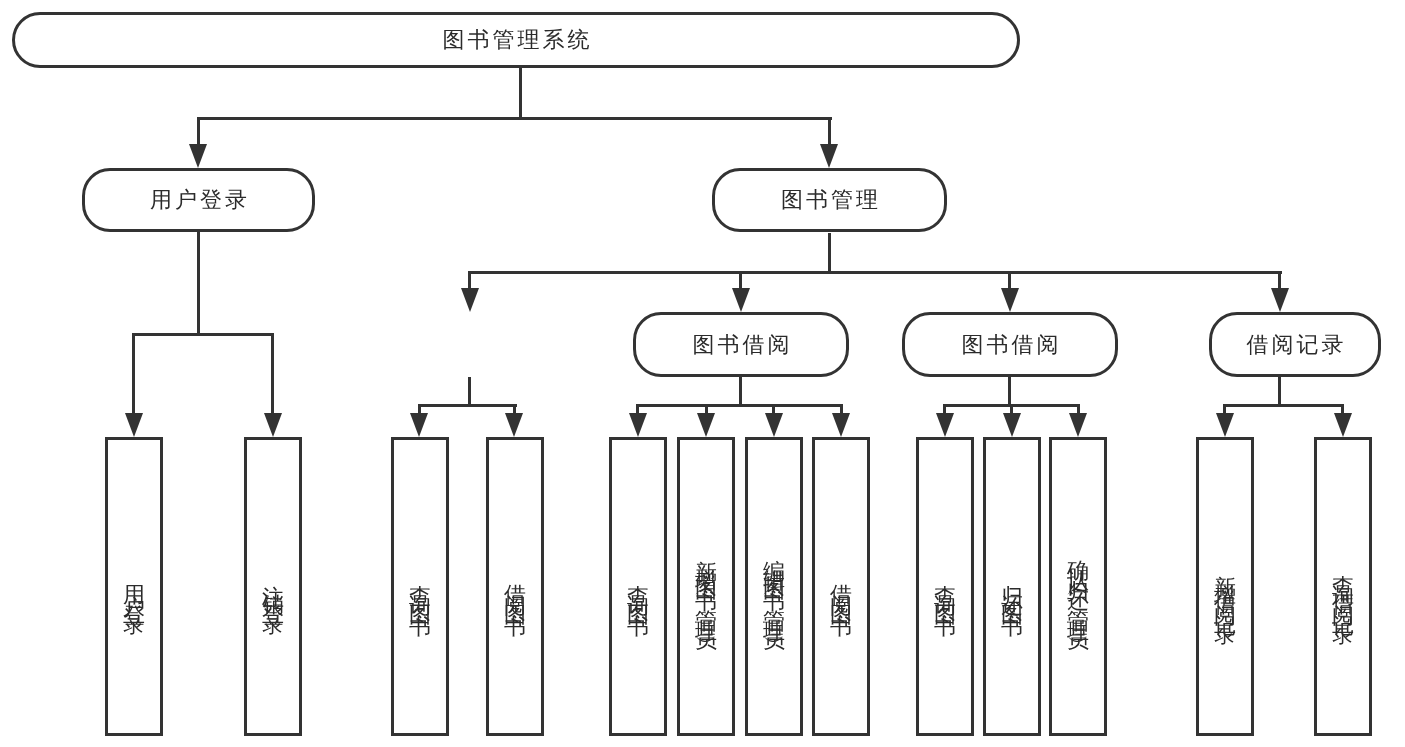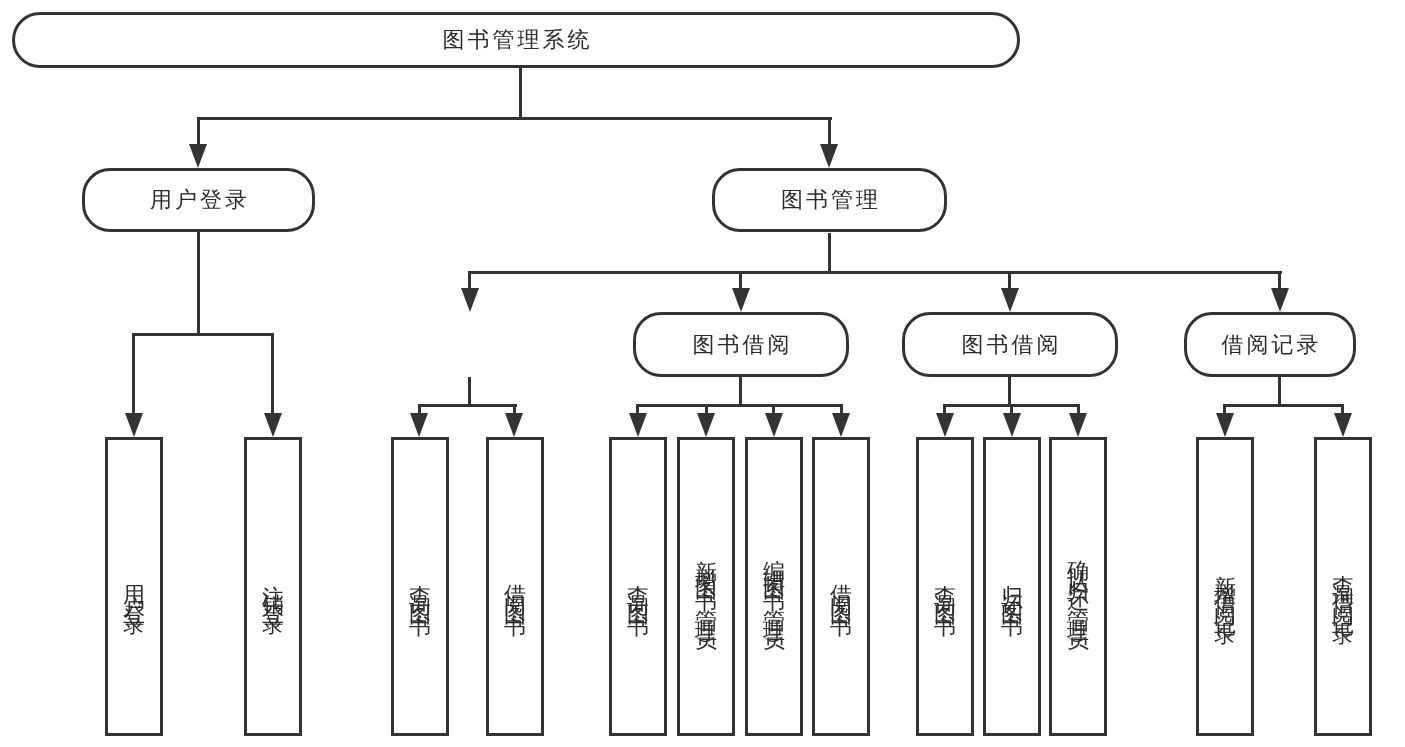--- a/index.html
+++ b/index.html
@@ -56,21 +56,21 @@
   <div class="arrow" style="left:461px;top:288px"></div>
   <div class="line" style="left:739px;top:271px;width:3px;height:20px"></div>
   <div class="arrow" style="left:732px;top:288px"></div>
   <div class="line" style="left:1008px;top:271px;width:3px;height:20px"></div>
   <div class="arrow" style="left:1001px;top:288px"></div>
   <div class="line" style="left:1278px;top:271px;width:3px;height:20px"></div>
   <div class="arrow" style="left:1271px;top:288px"></div>
 
   <div class="node n-h" style="left:633px;top:312px;width:216px;height:65px">图书借阅</div>
   <div class="node n-h" style="left:902px;top:312px;width:216px;height:65px">图书借阅</div>
-  <div class="node n-h" style="left:1184px;top:312px;width:172px;height:65px">借阅记录</div>
+  <div class="node n-h" style="left:1209px;top:312px;width:172px;height:65px">借阅记录</div>
 
   <div class="line" style="left:468px;top:377px;width:3px;height:30px"></div>
   <div class="line" style="left:418px;top:404px;width:99px;height:3px"></div>
   <div class="line" style="left:418px;top:404px;width:3px;height:12px"></div>
   <div class="arrow" style="left:410px;top:413px"></div>
   <div class="line" style="left:513px;top:404px;width:3px;height:12px"></div>
   <div class="arrow" style="left:505px;top:413px"></div>
 
   <div class="line" style="left:739px;top:377px;width:3px;height:30px"></div>
   <div class="line" style="left:636px;top:404px;width:207px;height:3px"></div>

